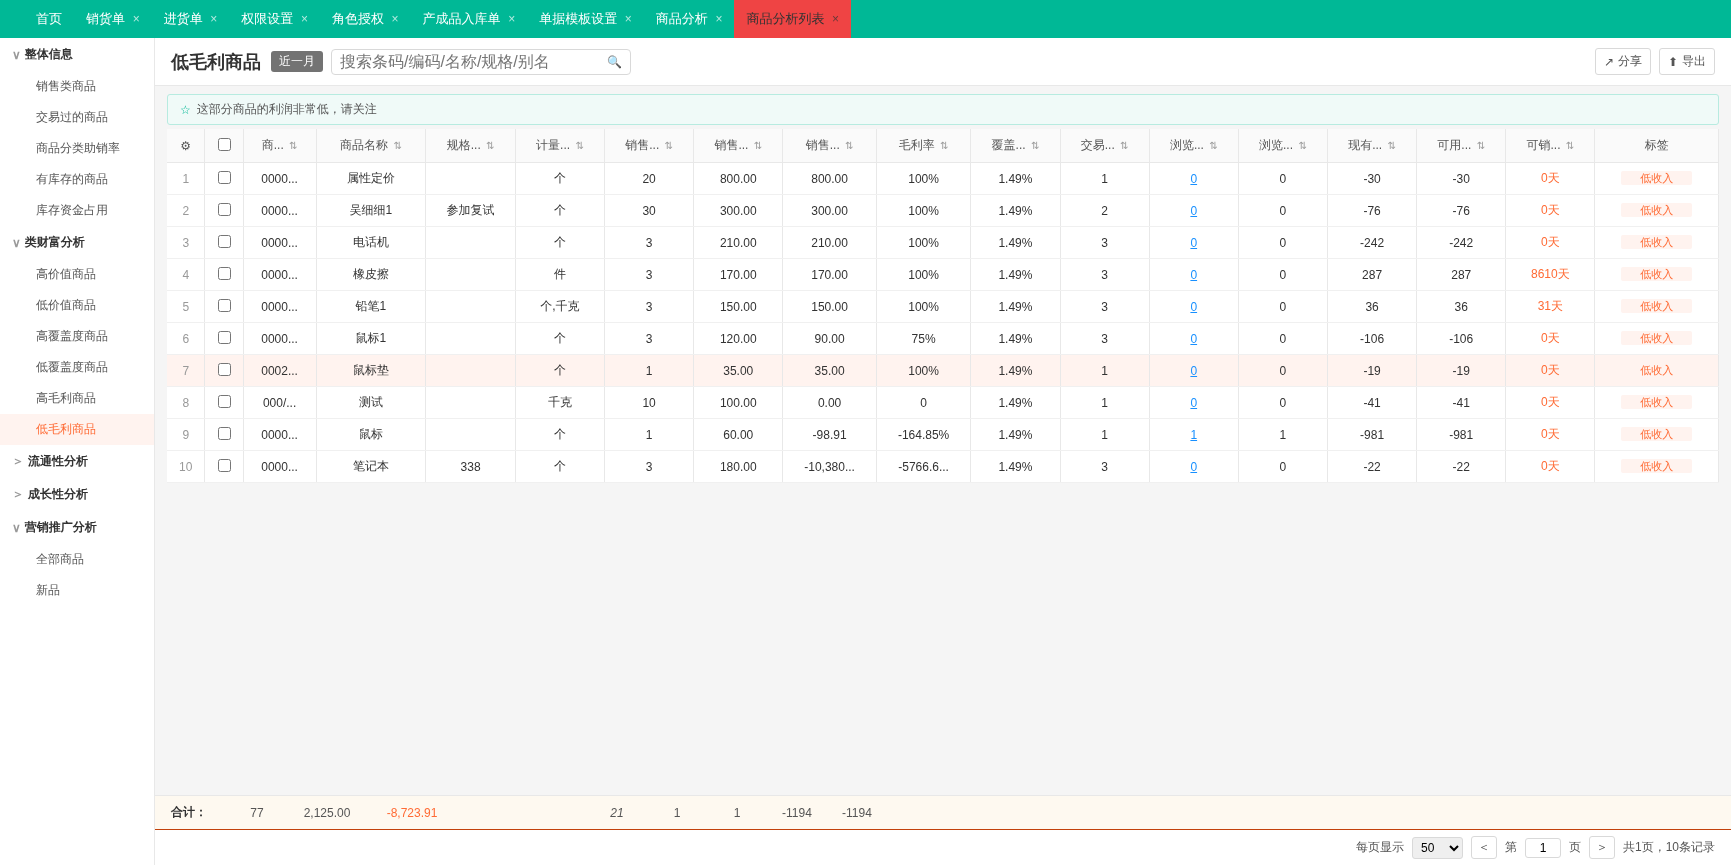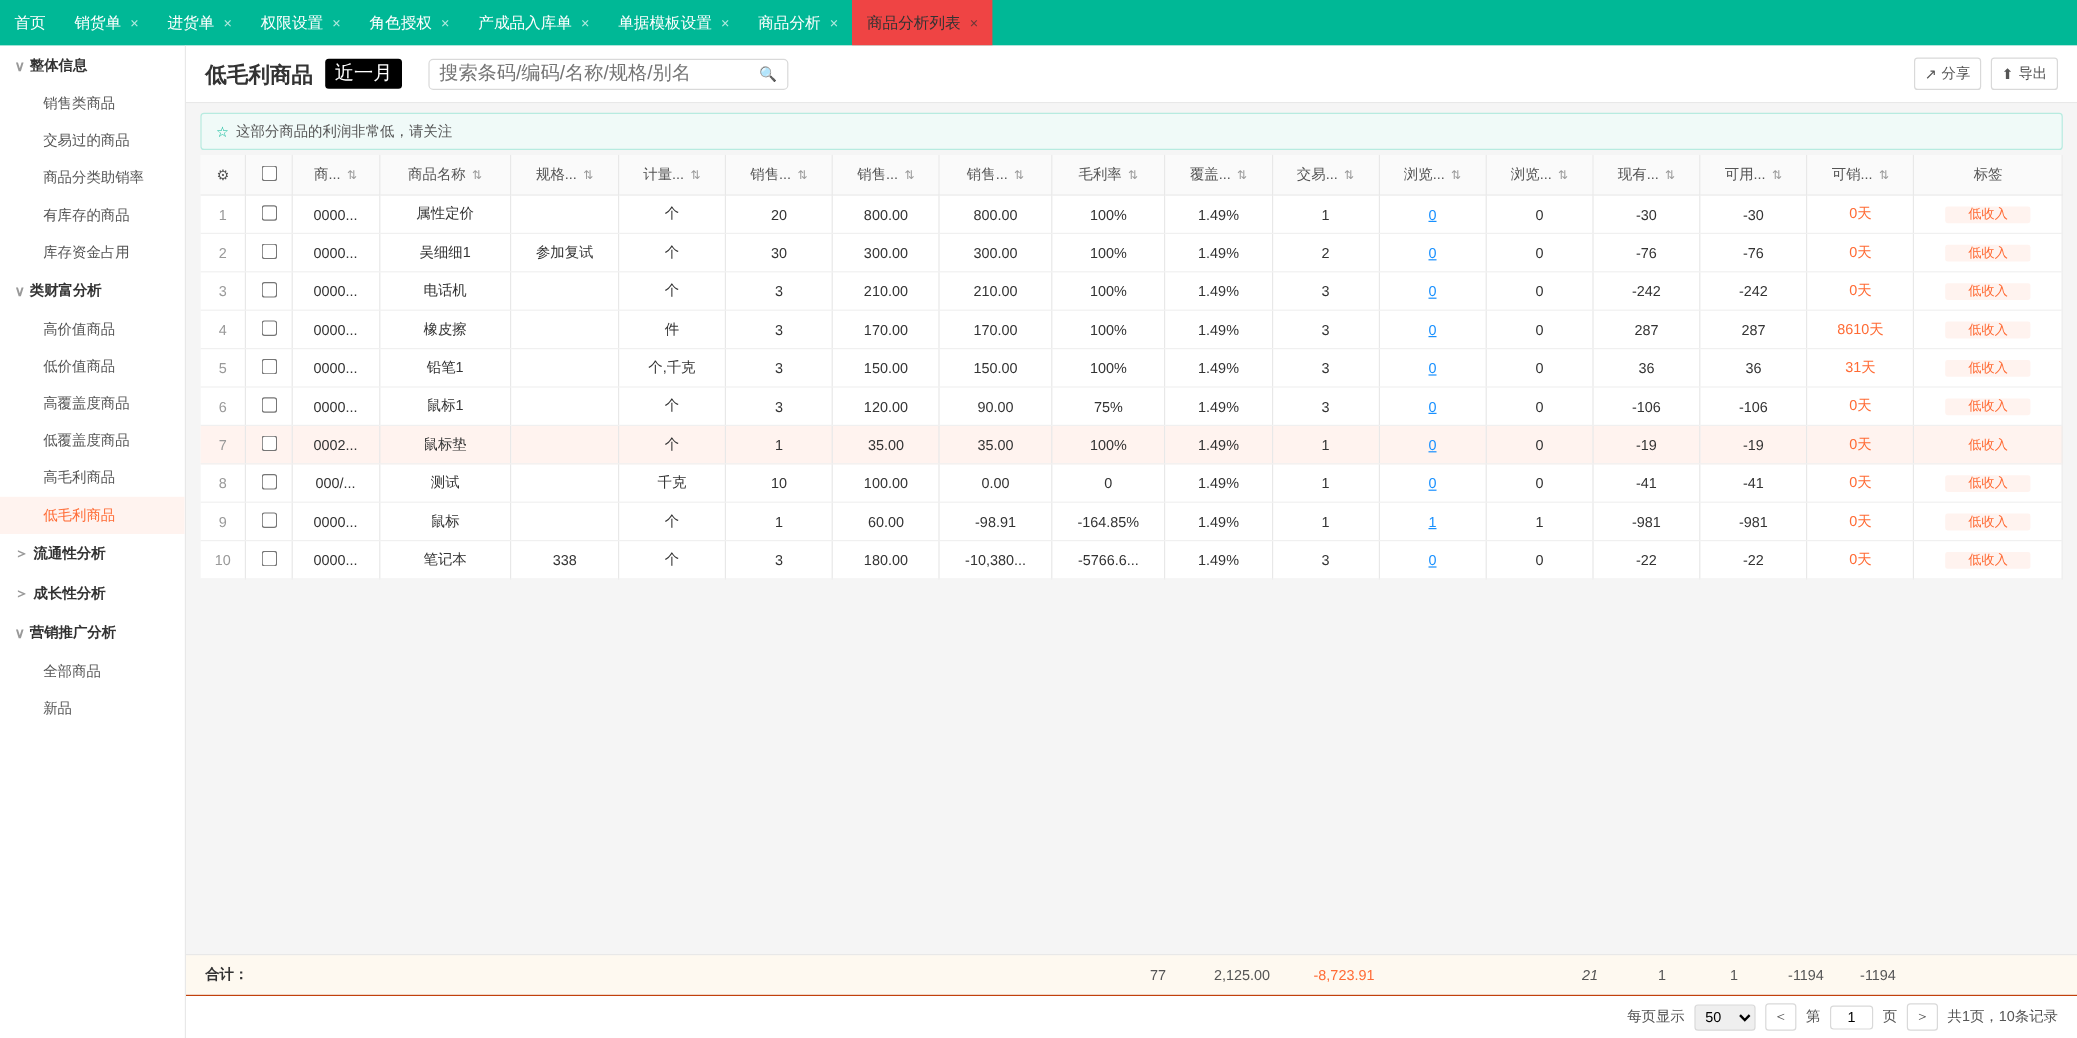--- a/index.html
+++ b/index.html
@@ -4,21 +4,21 @@
   <style>
     * { box-sizing: border-box; margin: 0; padding: 0; font-family: 'Microsoft YaHei', Arial, sans-serif; font-size: 12px; }
     body { background: #f5f5f5; overflow: hidden; }
 
     
     .top-nav {
       background: #00b896;
       display: flex;
       align-items: flex-start;
       height: 38px;
-      padding: 0 0;
+      padding: 0 24px;
     }
     .nav-item {
       color: #fff;
       padding: 0 12px;
       height: 38px;
       line-height: 38px;
       cursor: pointer;
       white-space: nowrap;
       font-size: 13px;
     }
@@ -74,27 +74,27 @@
       align-items: center;
       border-bottom: 1px solid #e8e8e8;
     }
     .page-title {
       font-size: 18px;
       font-weight: bold;
       color: #333;
       margin-right: 10px;
     }
     .tag-btn {
-      background: #000000;
+      background: #737373;
       color: #fff;
       border-radius: 3px;
       padding: 2px 8px;
-      font-size: 16px;
+      font-size: 12px;
       cursor: pointer;
-      margin-right: 22px;
+      margin-right: 8px;
     }
     .search-box {
       display: flex;
       align-items: center;
       border: 1px solid #d9d9d9;
       border-radius: 4px;
       padding: 3px 8px;
       flex: 1;
       max-width: 300px;
     }
@@ -537,21 +537,21 @@
       <td>-22</td>
       <td><span class="text-orange">0天</span></td>
       <td><span class="tag-low-income">低收入</span></td>
     </tr>
           </tbody>
       </table>
     </div>
 
     <div class="table-footer">
       <span class="footer-total-label">合计：</span>
-      <div style="display:flex; flex:1; gap:0; align-items:center; justify-content:flex-end;">
+      <div style="display:flex; flex:1; gap:0; align-items:center; justify-content:flex-start;">
         <span style="min-width:60px;text-align:center;">77</span>
         <span style="min-width:80px;text-align:center;">2,125.00</span>
         <span style="min-width:90px;text-align:center;color:#ff6b35;">-8,723.91</span>
         <span style="min-width:70px;text-align:center;"></span>
         <span style="min-width:60px;text-align:center;"></span>
         <span style="min-width:60px;text-align:center;font-style:italic;">21</span>
         <span style="min-width:60px;text-align:center;">1</span>
         <span style="min-width:60px;text-align:center;">1</span>
         <span style="min-width:60px;text-align:center;">-1194</span>
         <span style="min-width:60px;text-align:center;">-1194</span>

